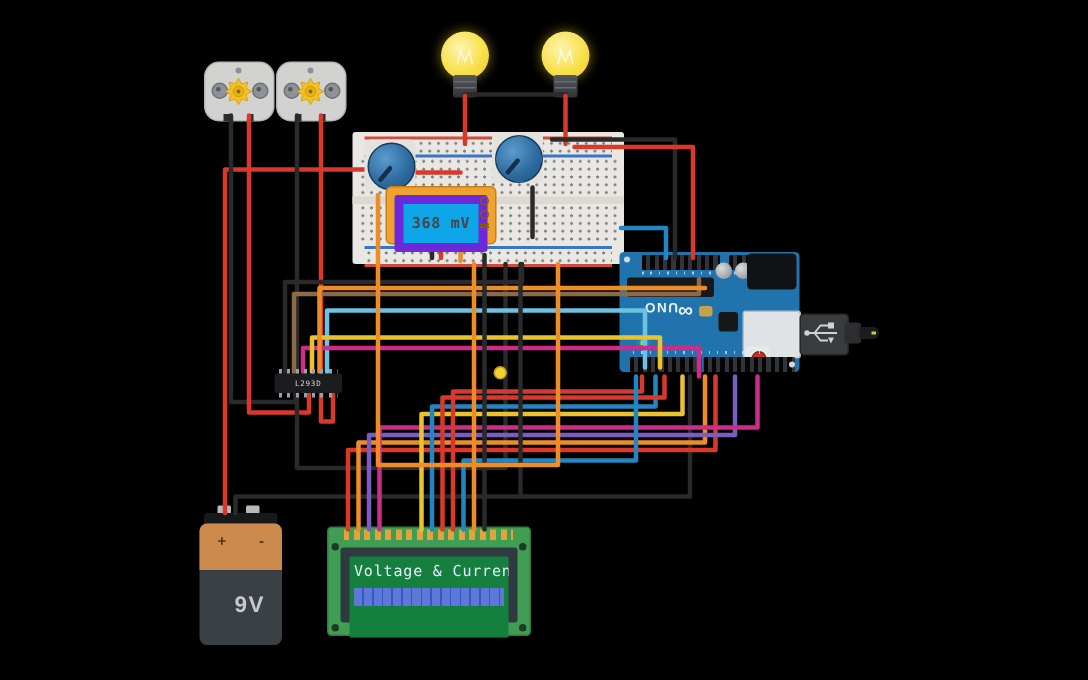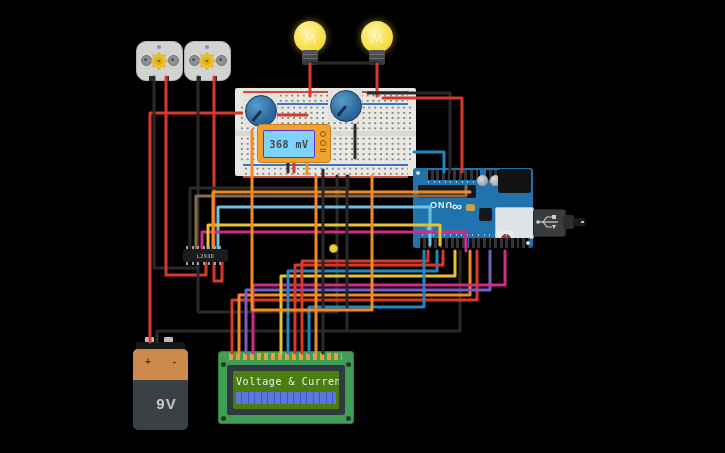--- a/index.html
+++ b/index.html
@@ -20,21 +20,21 @@
   
   .pot-base{width:34px;height:34px;background:#e3e2dd;border-radius:4px;z-index:6;}
   .pot-knob{position:absolute;left:2px;top:2px;width:30px;height:30px;border-radius:50%;
     background:radial-gradient(circle at 36% 32%,#5b9ccc,#2f6da1 55%,#1f4f7b);border:1px solid #173d5e;}
   .pot-knob::after{content:"";position:absolute;left:50%;top:50%;width:3px;height:13px;background:#142f49;
     border-radius:2px;transform-origin:top center;transform:translateX(-50%) rotate(40deg);}
 
   
   .multimeter{left:257px;top:124px;width:72px;height:37px;background:#f0a22f;border:1px solid #c97f1a;
     border-radius:4px;z-index:6;}
-  .mm-screen{position:absolute;left:5px;top:5px;width:50px;height:26px;background:#7dd3fc;border:1px solid #6d28d9;
+  .mm-screen{position:absolute;left:5px;top:5px;width:50px;height:26px;background:#0ea5e9;border:6px solid #6d28d9;
     border-radius:2px;font-family:"DejaVu Sans Mono",monospace;font-size:10px;font-weight:bold;color:#42474a;
     display:flex;align-items:center;justify-content:center;letter-spacing:0.5px;}
   .mm-icons{position:absolute;right:3px;top:6px;width:8px;}
   .mm-icons div{width:4px;height:4px;border-radius:50%;border:1px solid #8a5a10;margin:0 auto 3px auto;}
   .mm-icons .bars{border:none;border-radius:0;width:6px;height:4px;
     background:repeating-linear-gradient(#8a5a10 0 1px,transparent 1px 2px);}
 
   
   .arduino{left:413px;top:168px;width:120px;height:80px;background:#2173ad;border-radius:3px;z-index:1;}
   .hdr{position:absolute;height:10px;background:repeating-linear-gradient(90deg,#060607 0 2.8px,#33343a 2.8px 5.6px);
@@ -85,21 +85,21 @@
   .ic::after{content:"";position:absolute;bottom:-3px;left:3px;right:3px;height:3px;
     background:repeating-linear-gradient(90deg,#9aa0a4 0 2px,transparent 2px 5.5px);}
   .ic span{color:#cfd3d6;font-size:5px;font-family:"DejaVu Sans Mono",monospace;letter-spacing:.5px;}
 
   
   .lcd{left:218px;top:351px;width:134px;height:71px;background:#3f9e54;border:1px solid #2f7c40;
     border-radius:3px;z-index:1;}
   .lcd-pins{position:absolute;left:10px;top:1px;width:113px;height:7px;
     background:repeating-linear-gradient(90deg,#e2a33c 0 4px,transparent 4px 7px);}
   .lcd-bezel{position:absolute;left:8px;top:13px;width:118px;height:50px;background:#2e3a40;border-radius:2px;}
-  .lcd-screen{position:absolute;left:6px;top:6px;width:106px;height:38px;background:#4d7c0f;border-radius:1px;
+  .lcd-screen{position:absolute;left:6px;top:6px;width:106px;height:54px;background:#15803d;border-radius:1px;
     overflow:hidden;}
   .lcd-line1{position:absolute;left:3px;top:5px;color:#e9eeff;font-family:"DejaVu Sans Mono",monospace;
     font-size:10px;letter-spacing:0.55px;white-space:nowrap;}
   .lcd-line2{position:absolute;left:3px;top:21px;width:100px;height:12px;
     background:repeating-linear-gradient(90deg,#5d78d8 0 5.4px,#3457c6 5.4px 6.5px);}
   .lcd-hole{position:absolute;width:5px;height:5px;border-radius:50%;background:#1f3b27;}
 
   
   .battery{left:133px;top:337px;width:55px;height:93px;z-index:1;}
   .bat-term{position:absolute;top:0;width:9px;height:8px;background:#b6babe;border-radius:1px;}

